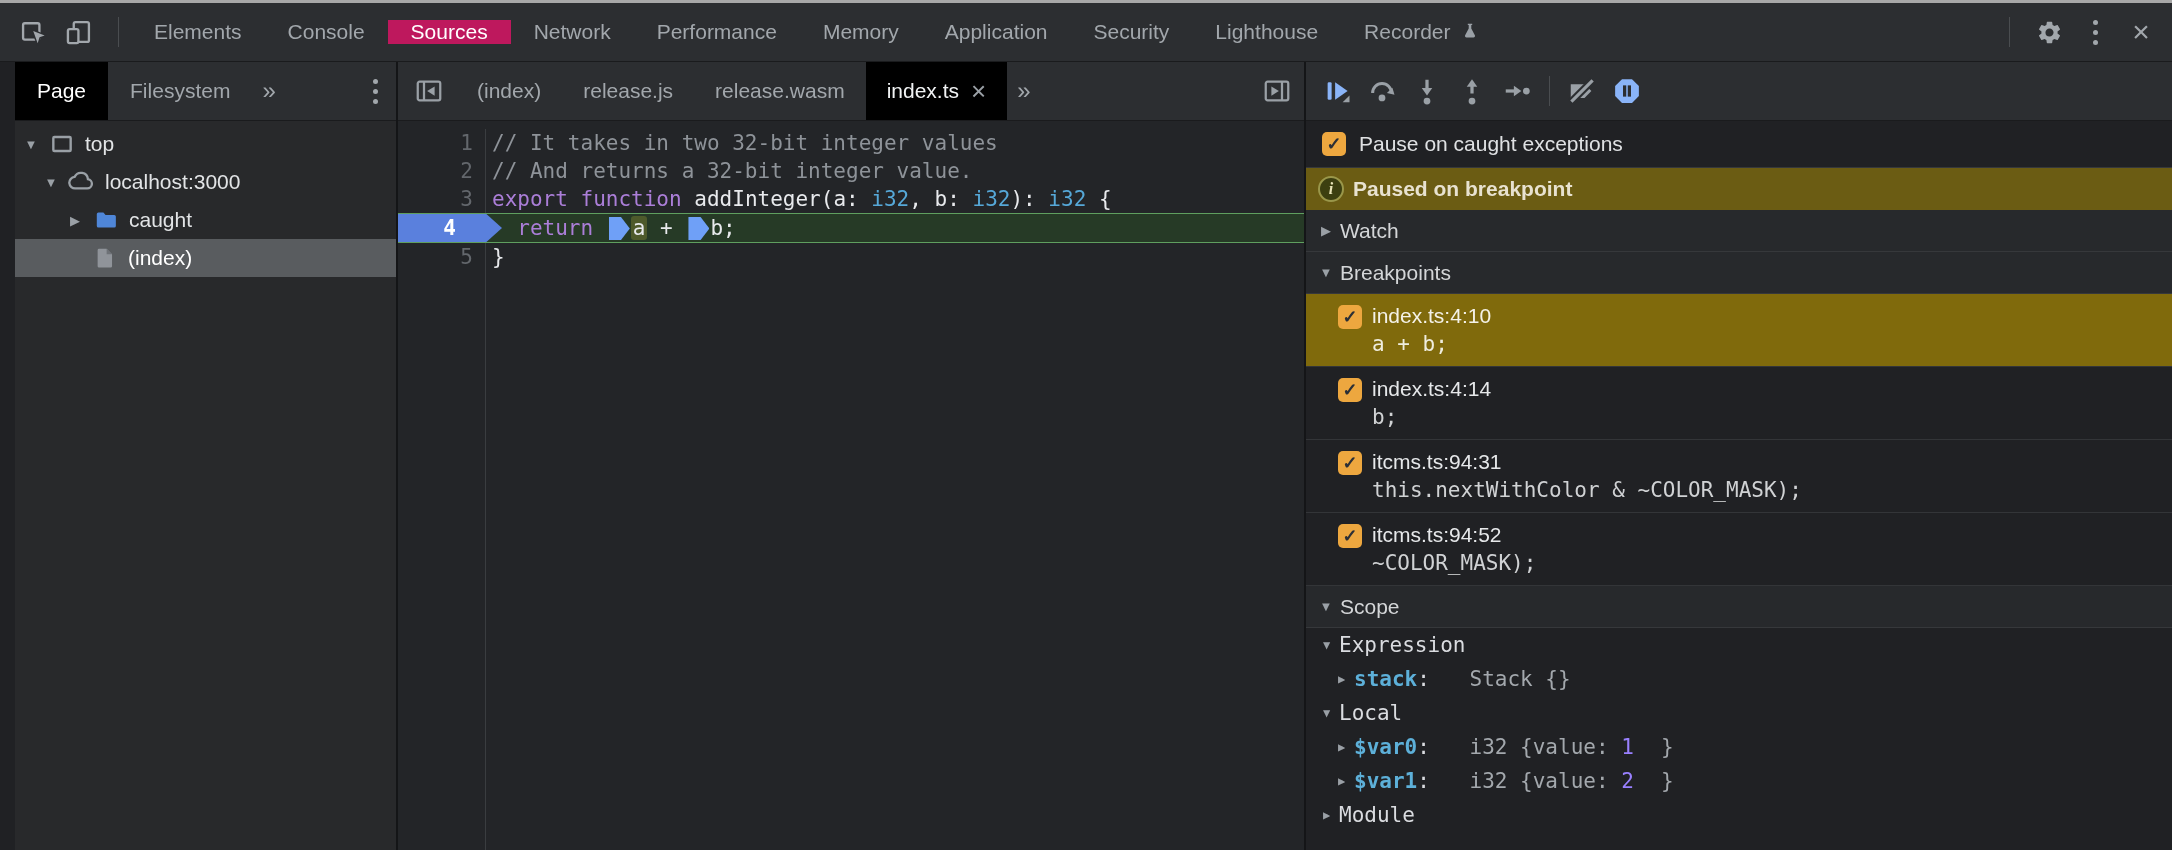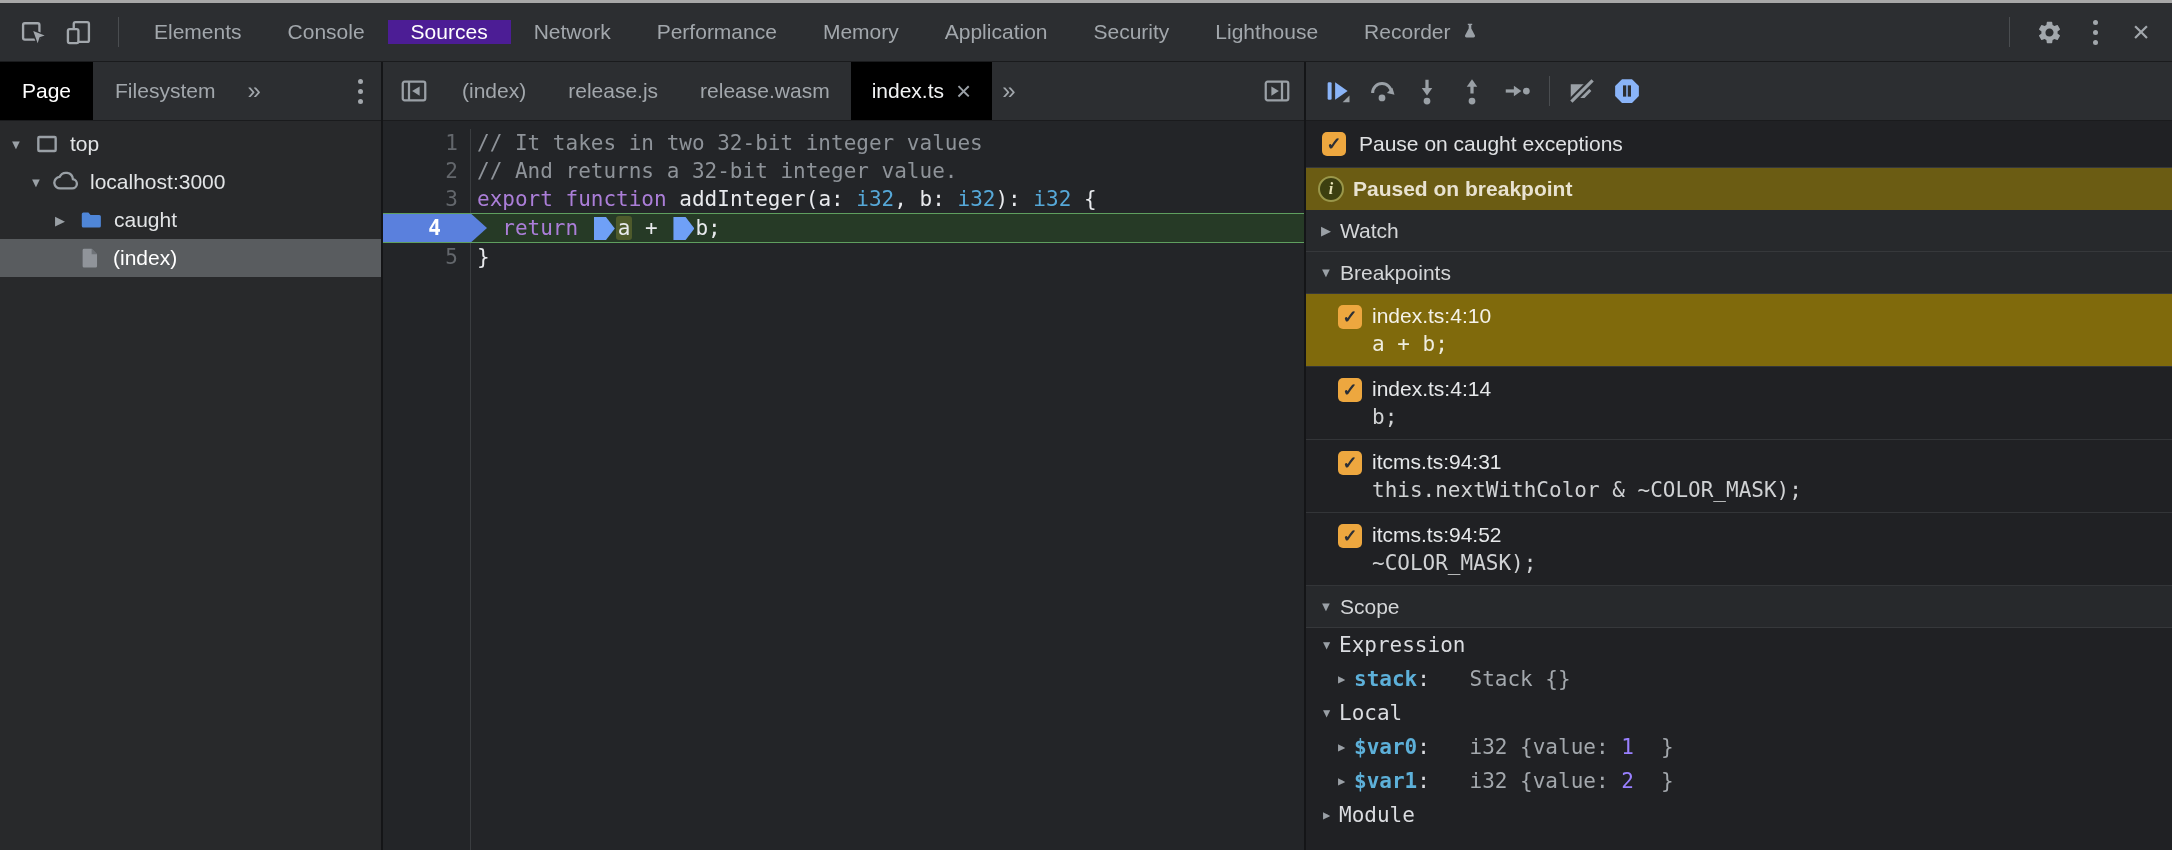--- a/index.html
+++ b/index.html
@@ -12,32 +12,32 @@
   .top-strip { height:3px; background:#a8a8a8; }
   .toolbar { height:59px; background:#2c2e31; border-bottom:1px solid #1a1b1d;
              display:flex; align-items:stretch; }
   .tb-left { display:flex; align-items:center; padding-left:14px; gap:8px; }
   .icon-btn { width:38px; height:38px; display:flex; align-items:center; justify-content:center;
               border-radius:4px; flex:none; }
   .vsep { width:1px; height:30px; background:#4a4d50; margin:0 12px; align-self:center; }
   .main-tabs { display:flex; align-items:center; }
   .main-tab { display:flex; align-items:center; padding:0 23px; font-size:21px; color:#a2a7ac;
               white-space:nowrap; gap:9px; }
-  .main-tab.active { background:#4c1d95; color:#fff; }
+  .main-tab.active { background:#be185d; color:#fff; }
   .tb-right { margin-left:auto; display:flex; align-items:center; padding-right:12px; gap:8px; }
   .dots { display:flex; flex-direction:column; gap:5px; align-items:center; }
   .dots i { width:5px; height:5px; border-radius:50%; background:#a2a7ac; display:block; }
   .x-glyph { font-size:30px; color:#a2a7ac; line-height:1; }
 
   
   .app { flex:1; display:flex; min-height:0; }
   .col { display:flex; flex-direction:column; min-width:0; }
   .colhead { height:59px; background:#2c2e31; border-bottom:1px solid #1a1b1d;
              display:flex; align-items:stretch; flex:none; }
-  .sidebar { width:383px; flex:none; border-right:2px solid #141517; background:#28292b; }
+  .sidebar { width:383px; flex:none; border-right:2px solid #141517; background:#28292b;margin-left:15px; }
   .editor  { flex:1; background:#232528; }
   .rightpanel { width:868px; flex:none; border-left:2px solid #141517; background:#202124; }
 
   
   .side-tab { display:flex; align-items:center; padding:0 22px; font-size:21px; color:#a2a7ac; }
   .side-tab.active { background:#000; color:#fff; }
   .chev { display:flex; align-items:center; font-size:24px; color:#a2a7ac; padding:0 10px; }
   .head-spacer { flex:1; }
   .head-dots { display:flex; align-items:center; padding-right:18px; }
 

